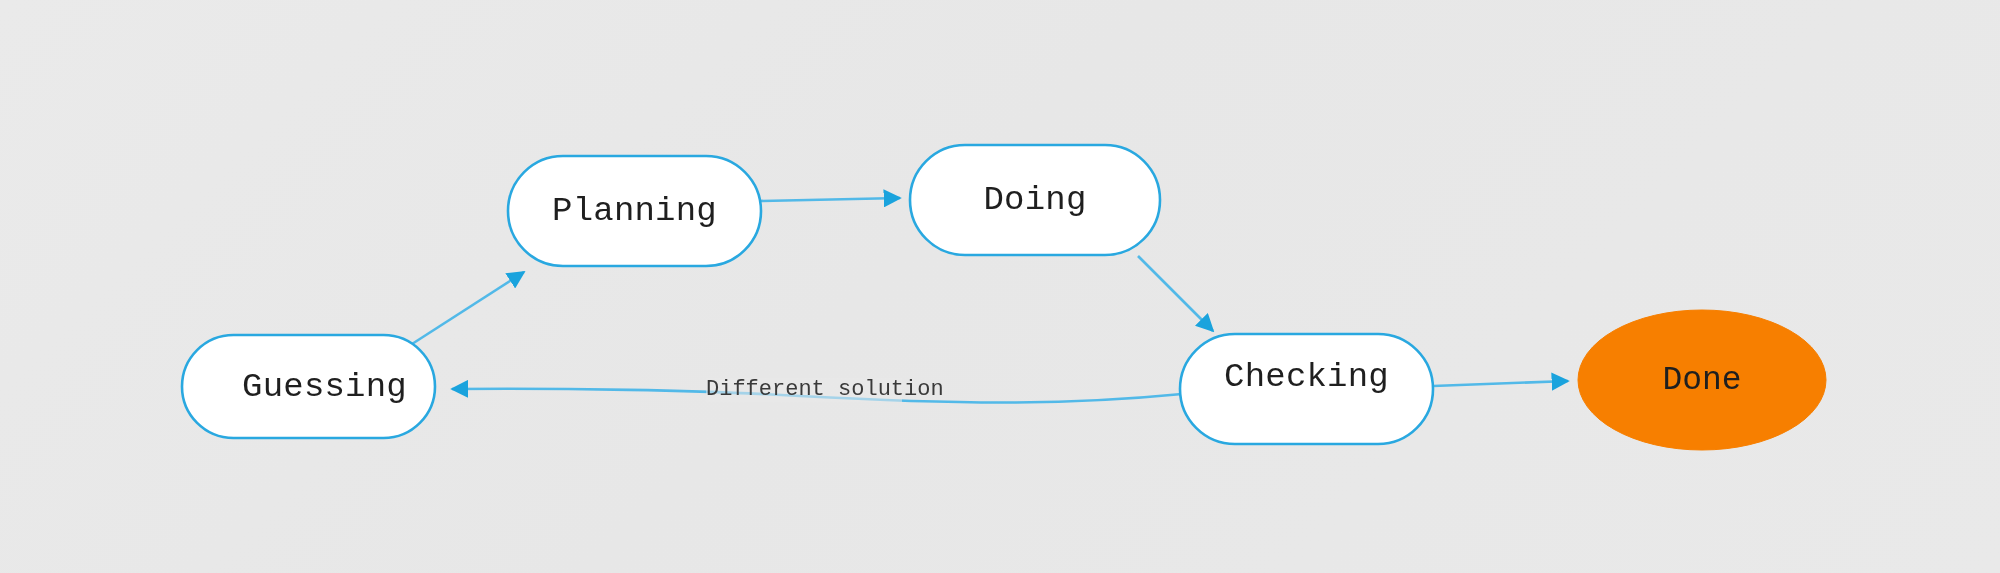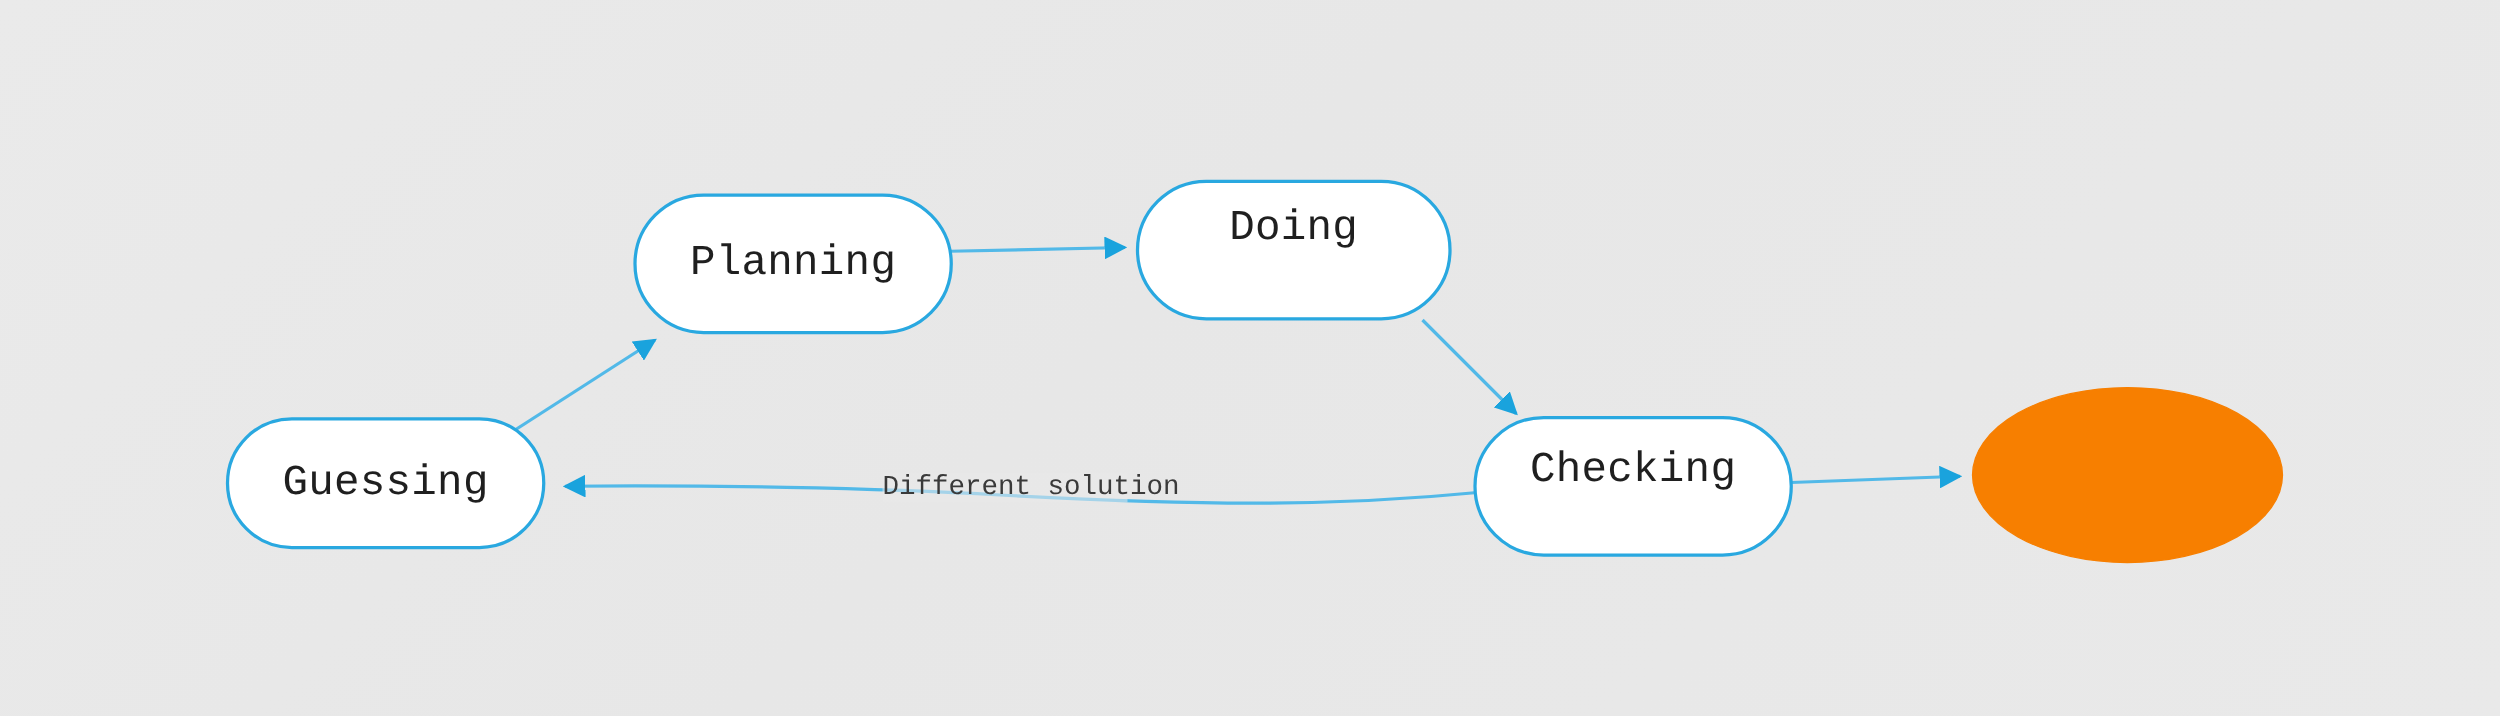--- a/index.html
+++ b/index.html
@@ -83,34 +83,37 @@
       <rect x="1180" y="334" width="253" height="110" rx="55" ry="55" fill="#ffffff" stroke="#29a8e0" stroke-width="2.6"></rect>
 
       <ellipse cx="1702" cy="380" rx="124" ry="70" fill="#f77f00" stroke="#f77f00" stroke-width="1"></ellipse>
     </g>
 
     <g id="edge-label-mask-layer">
       <rect x="706" y="378" width="196" height="24" fill="#e9e9e9" opacity="0.55"></rect>
     </g>
   </svg>
 
-  <div class="node-label state" style="left:182px; top:335px; width:253px; height:103px;">
+  <div class="node-label state" style="left:198px; top:335px; width:253px; height:103px;">
     <span>Guessing</span>
   </div>
 
   <div class="node-label state" style="left:508px; top:156px; width:253px; height:110px;">
     <span>Planning</span>
   </div>
 
-  <div class="node-label state" style="left:910px; top:128px; width:250px; height:110px;">
+  <div class="node-label state" style="left:910px; top:145px; width:250px; height:110px;">
     <span>Doing</span>
   </div>
 
   <div class="node-label state" style="left:1180px; top:334px; width:253px; height:86px;">
     <span>Checking</span>
   </div>
 
+  <div class="node-label terminal" style="left:1578px; top:310px; width:248px; height:140px;">
+    <span>Done</span>
+  </div>
 
   <div class="edge-label" style="left:706px; top:377px; width:196px;">
     <span>Different solution</span>
   </div>
 
 </div>
 
 </body></html>

